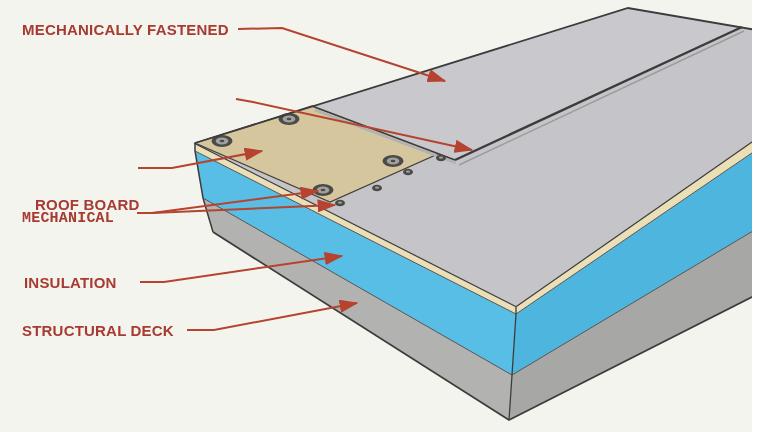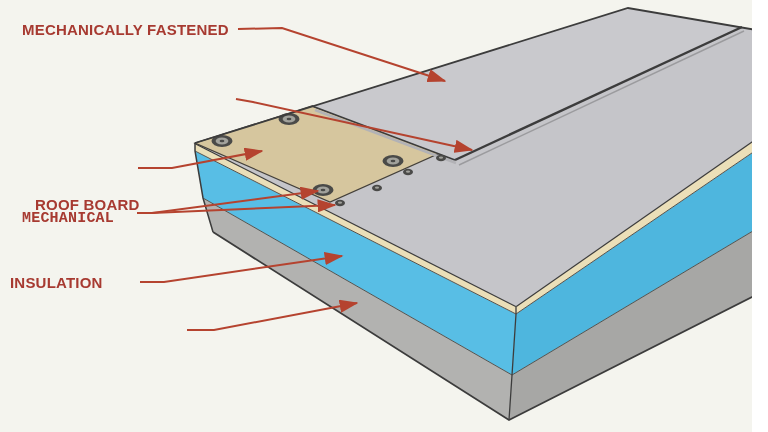--- a/index.html
+++ b/index.html
@@ -134,18 +134,21 @@
   </div>
 
   <div class="label" style="left:35px;top:158px;margin-top:36px;">
     <div>ROOF BOARD</div>
   </div>
 
   <div class="label lbl-fasteners" style="left:22px;top:208px;font-family:Liberation Mono, monospace;">
     <div>MECHANICAL</div>
   </div>
 
-  <div class="label" style="left:10px;top:272px;">
+  <div class="label" style="left:24px;top:272px;">
     <div>INSULATION</div>
   </div>
 
+  <div class="label" style="left:22px;top:320px;">
+    <div>STRUCTURAL DECK</div>
+  </div>
 
 </div>
 
 </body></html>

